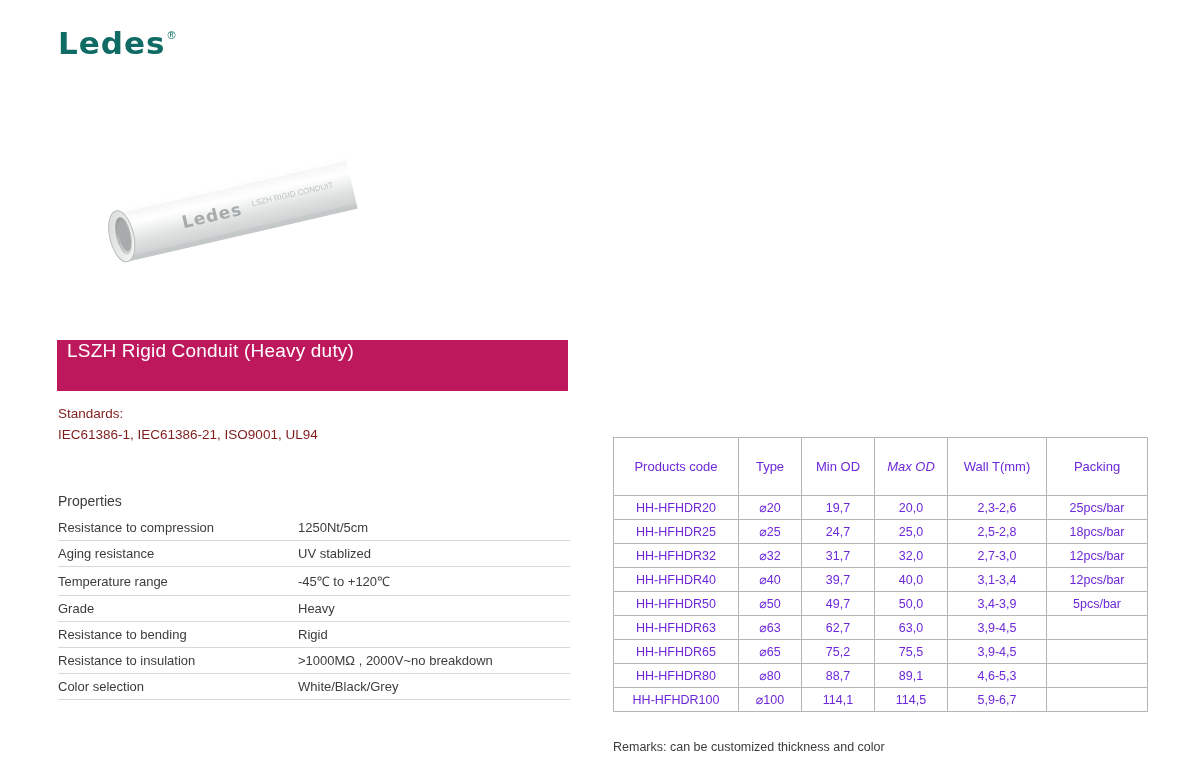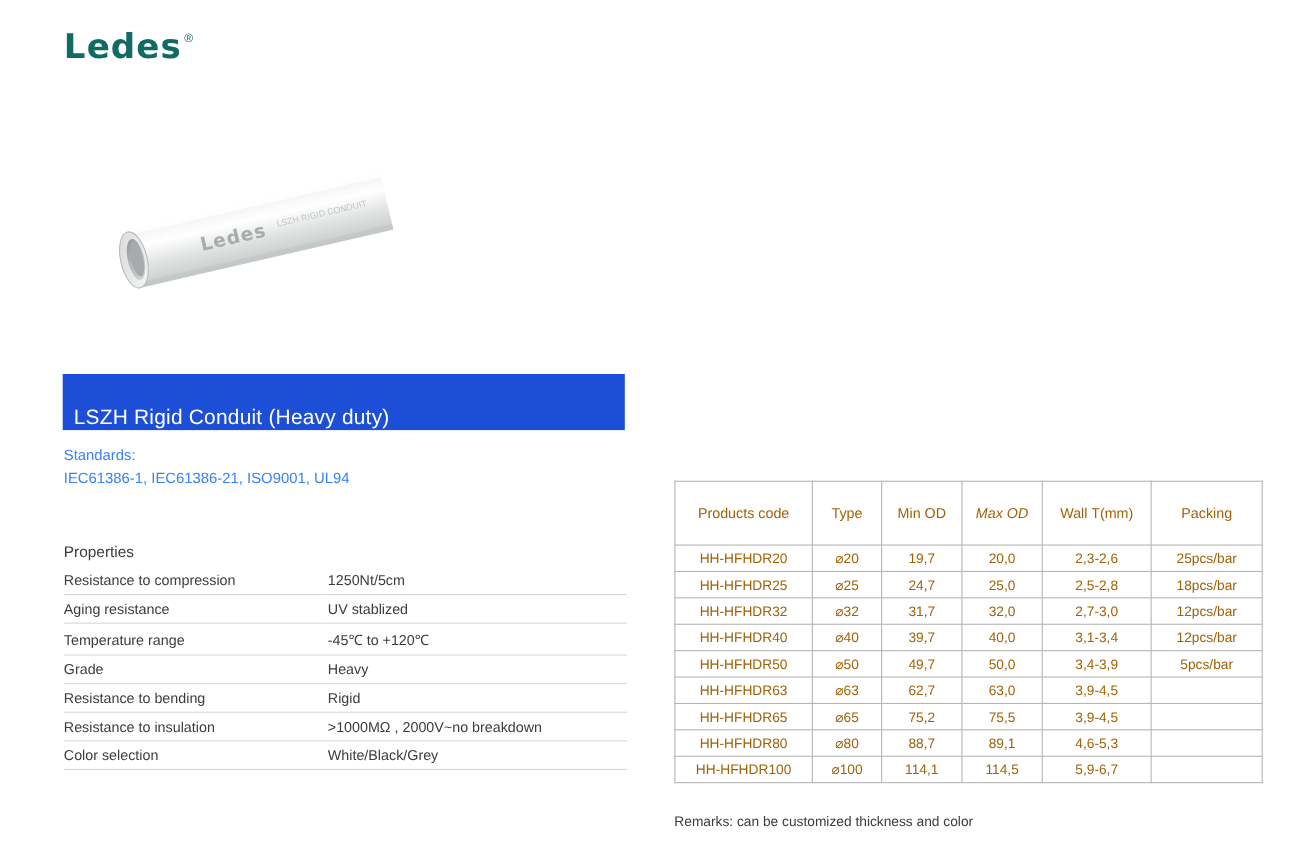--- a/index.html
+++ b/index.html
@@ -49,39 +49,39 @@
     height: 165px;
   }
 
   
   #title-bar {
     position: absolute;
     left: 57px;
     top: 340px;
     width: 511px;
     height: 51px;
-    background: #1d4ed8;
+    background: #be185d;
     display: flex;
-    align-items: flex-end;
+    align-items: flex-start;
   }
   #title-bar .title-text {
     color: #ffffff;
     font-size: 19px;
     padding-left: 10px;
     letter-spacing: 0.2px;
   }
 
   
   #standards-block {
     position: absolute;
     left: 58px;
     top: 403px;
     width: 520px;
     font-size: 13.5px;
-    color: #3b82f6;
+    color: #7f1d1d;
     line-height: 21px;
   }
 
   
   #properties-heading {
     position: absolute;
     left: 58px;
     top: 493px;
     font-size: 14px;
     color: #3c3c3c;
@@ -109,21 +109,21 @@
     padding-left: 2px;
   }
 
   
   #spec-table {
     position: absolute;
     left: 613px;
     top: 437px;
     border-collapse: collapse;
     font-size: 12.5px;
-    color: #a16207;
+    color: #6d28d9;
   }
   #spec-table th,
   #spec-table td {
     border: 1px solid #b5b5b5;
     text-align: center;
     font-weight: normal;
     height: 21px;
     padding: 1px 4px;
     white-space: nowrap;
   }

